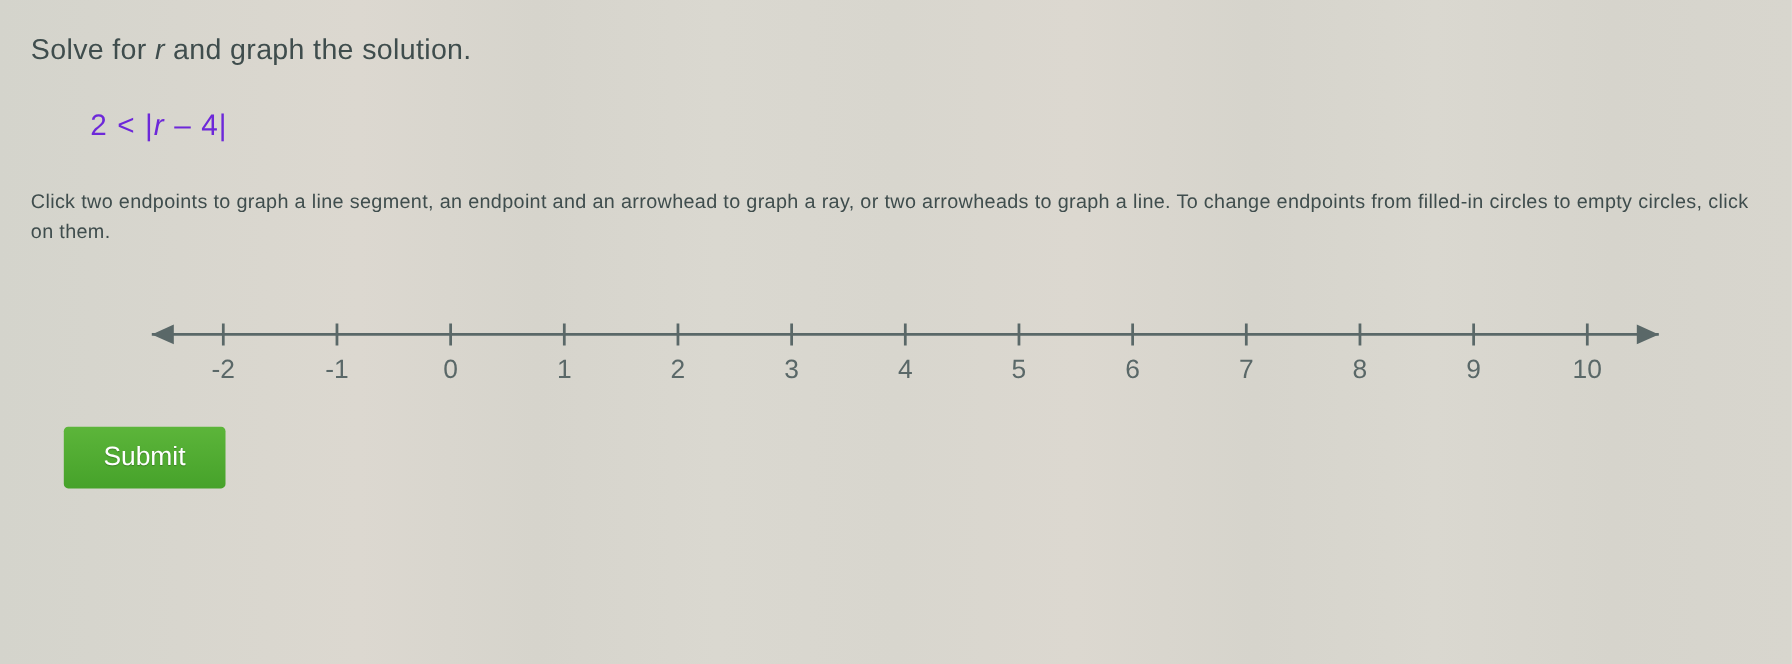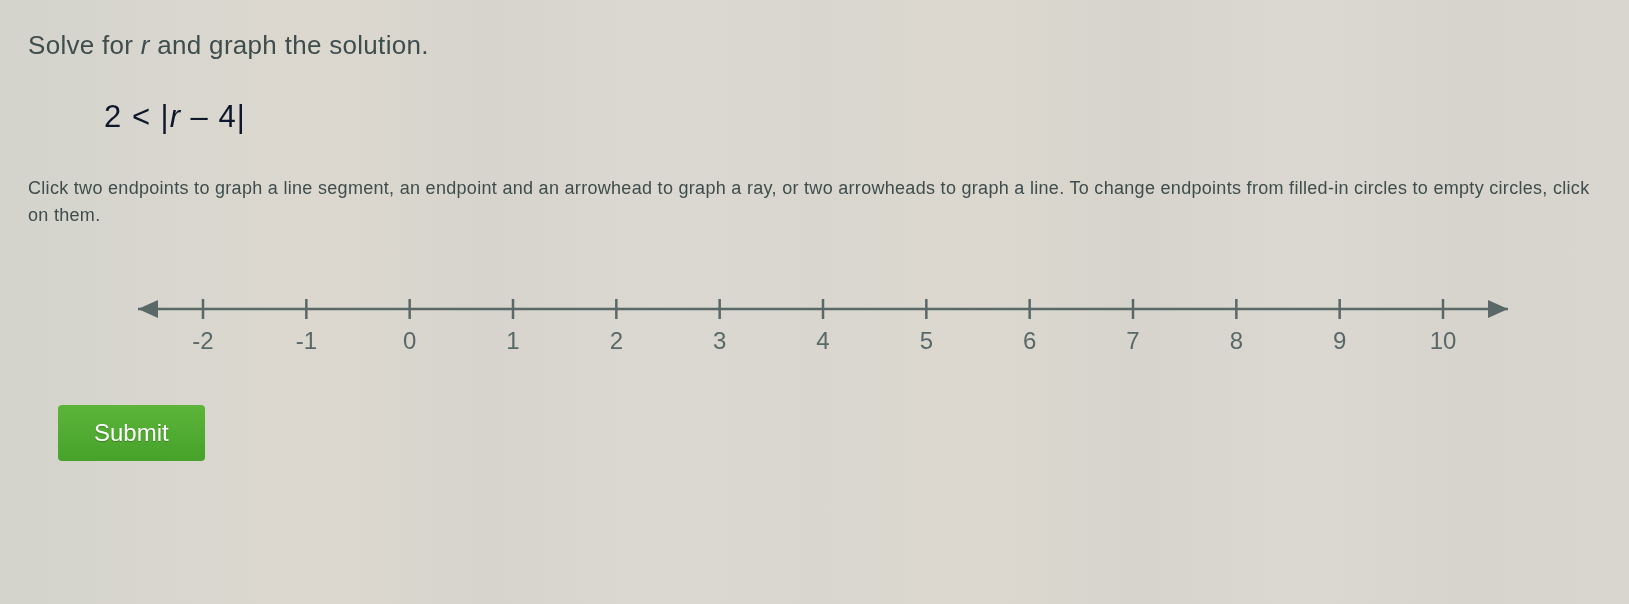--- a/index.html
+++ b/index.html
@@ -17,44 +17,44 @@
     padding: 30px 28px 0 28px;
   }
   .prompt-line {
     font-size: 26px;
     color: #3f4d4d;
     letter-spacing: 0.3px;
     margin-bottom: 38px;
   }
   .prompt-line em { font-style: italic; }
   .expression {
-    font-size: 31px;
-    color: #0f172a;
-    margin-left: 76px;
+    font-size: 27px;
+    color: #6d28d9;
+    margin-left: 54px;
     margin-bottom: 40px;
     letter-spacing: 1px;
   }
   .expression .var { font-style: italic; }
   .instructions {
     font-size: 18px;
     color: #3f4d4d;
     line-height: 1.5;
     margin-bottom: 50px;
     letter-spacing: 0.3px;
   }
   .numline-wrap {
     position: relative;
     margin-left: 80px;
     width: 1430px;
     height: 90px;
   }
   .submit-btn {
     display: inline-block;
     margin-left: 30px;
-    margin-top: 36px;
+    margin-top: 24px;
     background: #4aa82e;
     background: linear-gradient(#5cb53a, #46a22a);
     color: #ffffff;
     font-size: 24px;
     padding: 14px 36px;
     border-radius: 4px;
     border: none;
     cursor: pointer;
     text-shadow: 0 1px 1px rgba(0,0,0,0.25);
   }

